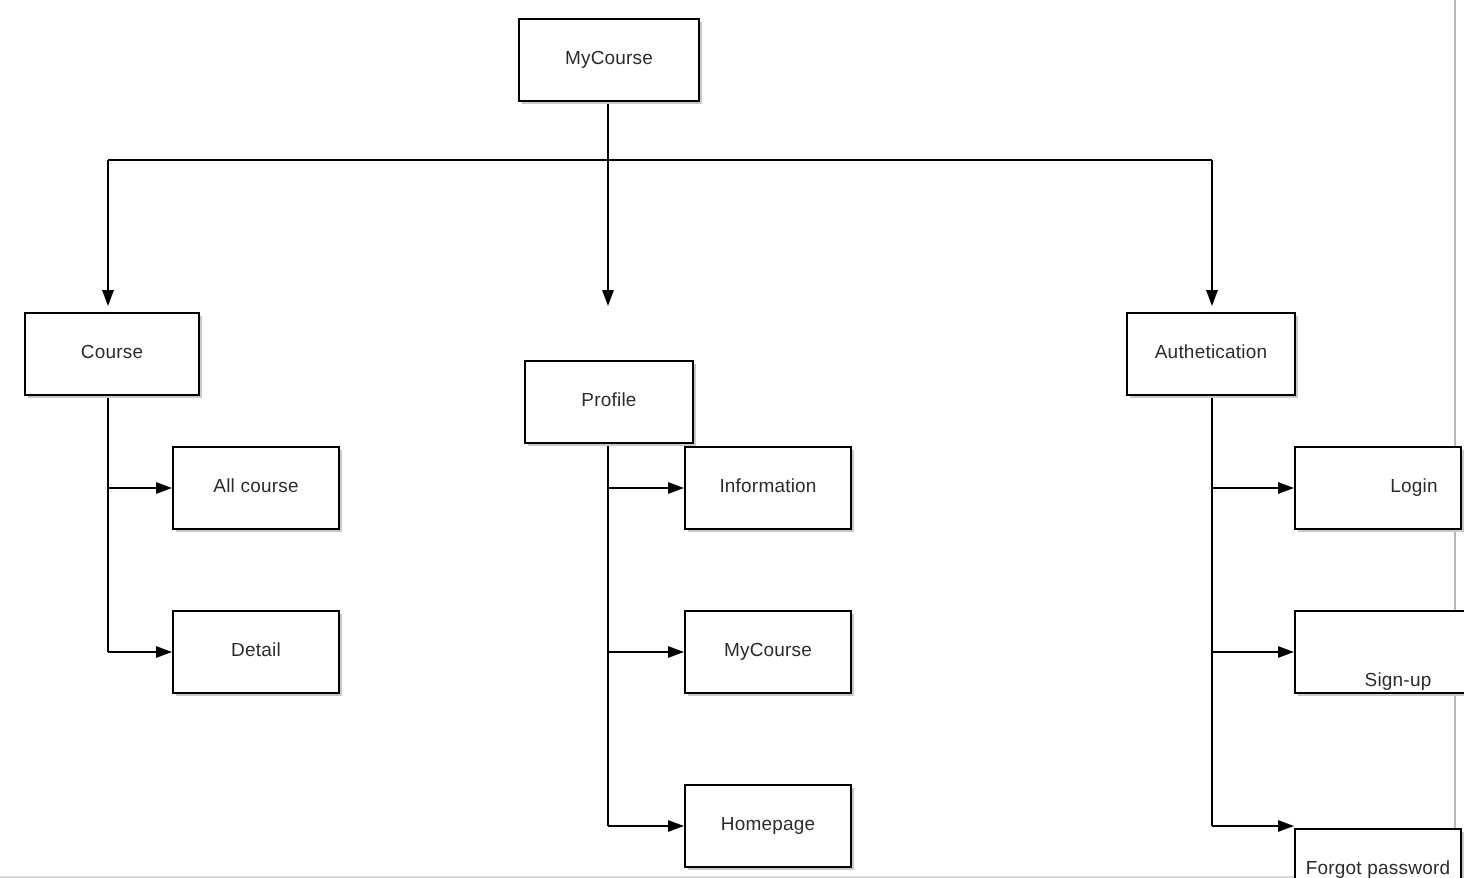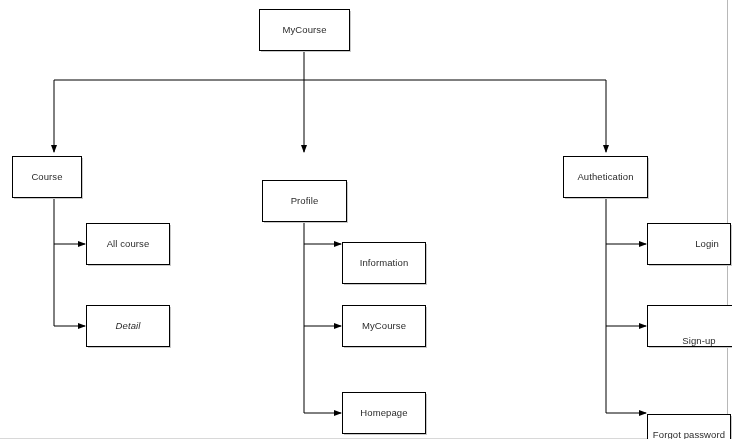--- a/index.html
+++ b/index.html
@@ -128,41 +128,41 @@
     </g>
     <g>
       <path d="M606,413 L646,413" stroke="#000000" stroke-width="1" fill="none" marker-end="url(#arrow)"></path>
     </g>
   </svg>
 
   <div class="node" style="left:259px; top:9px; width:91px; height:42px;">
     <span class="label">MyCourse</span>
   </div>
 
-  <div class="node" style="left:12px; top:156px; width:70px; height:42px;">
+  <div class="node" style="left:12px; top:156px; width:88px; height:42px;">
     <span class="label">Course</span>
   </div>
 
   <div class="node" style="left:262px; top:156px; width:85px; height:42px;margin-top:24px;">
     <span class="label">Profile</span>
   </div>
 
   <div class="node" style="left:563px; top:156px; width:85px; height:42px;">
     <span class="label">Authetication</span>
   </div>
 
   <div class="node" style="left:86px; top:223px; width:84px; height:42px;">
     <span class="label">All course</span>
   </div>
 
-  <div class="node" style="left:86px; top:305px; width:84px; height:42px;font-style:italic;">
+  <div class="node" style="left:86px; top:305px; width:84px; height:42px;">
     <span class="label">Detail</span>
   </div>
 
-  <div class="node" style="left:342px; top:223px; width:84px; height:42px;margin-top:19px;">
+  <div class="node" style="left:342px; top:223px; width:84px; height:42px;">
     <span class="label">Information</span>
   </div>
 
   <div class="node" style="left:342px; top:305px; width:84px; height:42px;">
     <span class="label">MyCourse</span>
   </div>
 
   <div class="node" style="left:342px; top:392px; width:84px; height:42px;">
     <span class="label">Homepage</span>
   </div>

